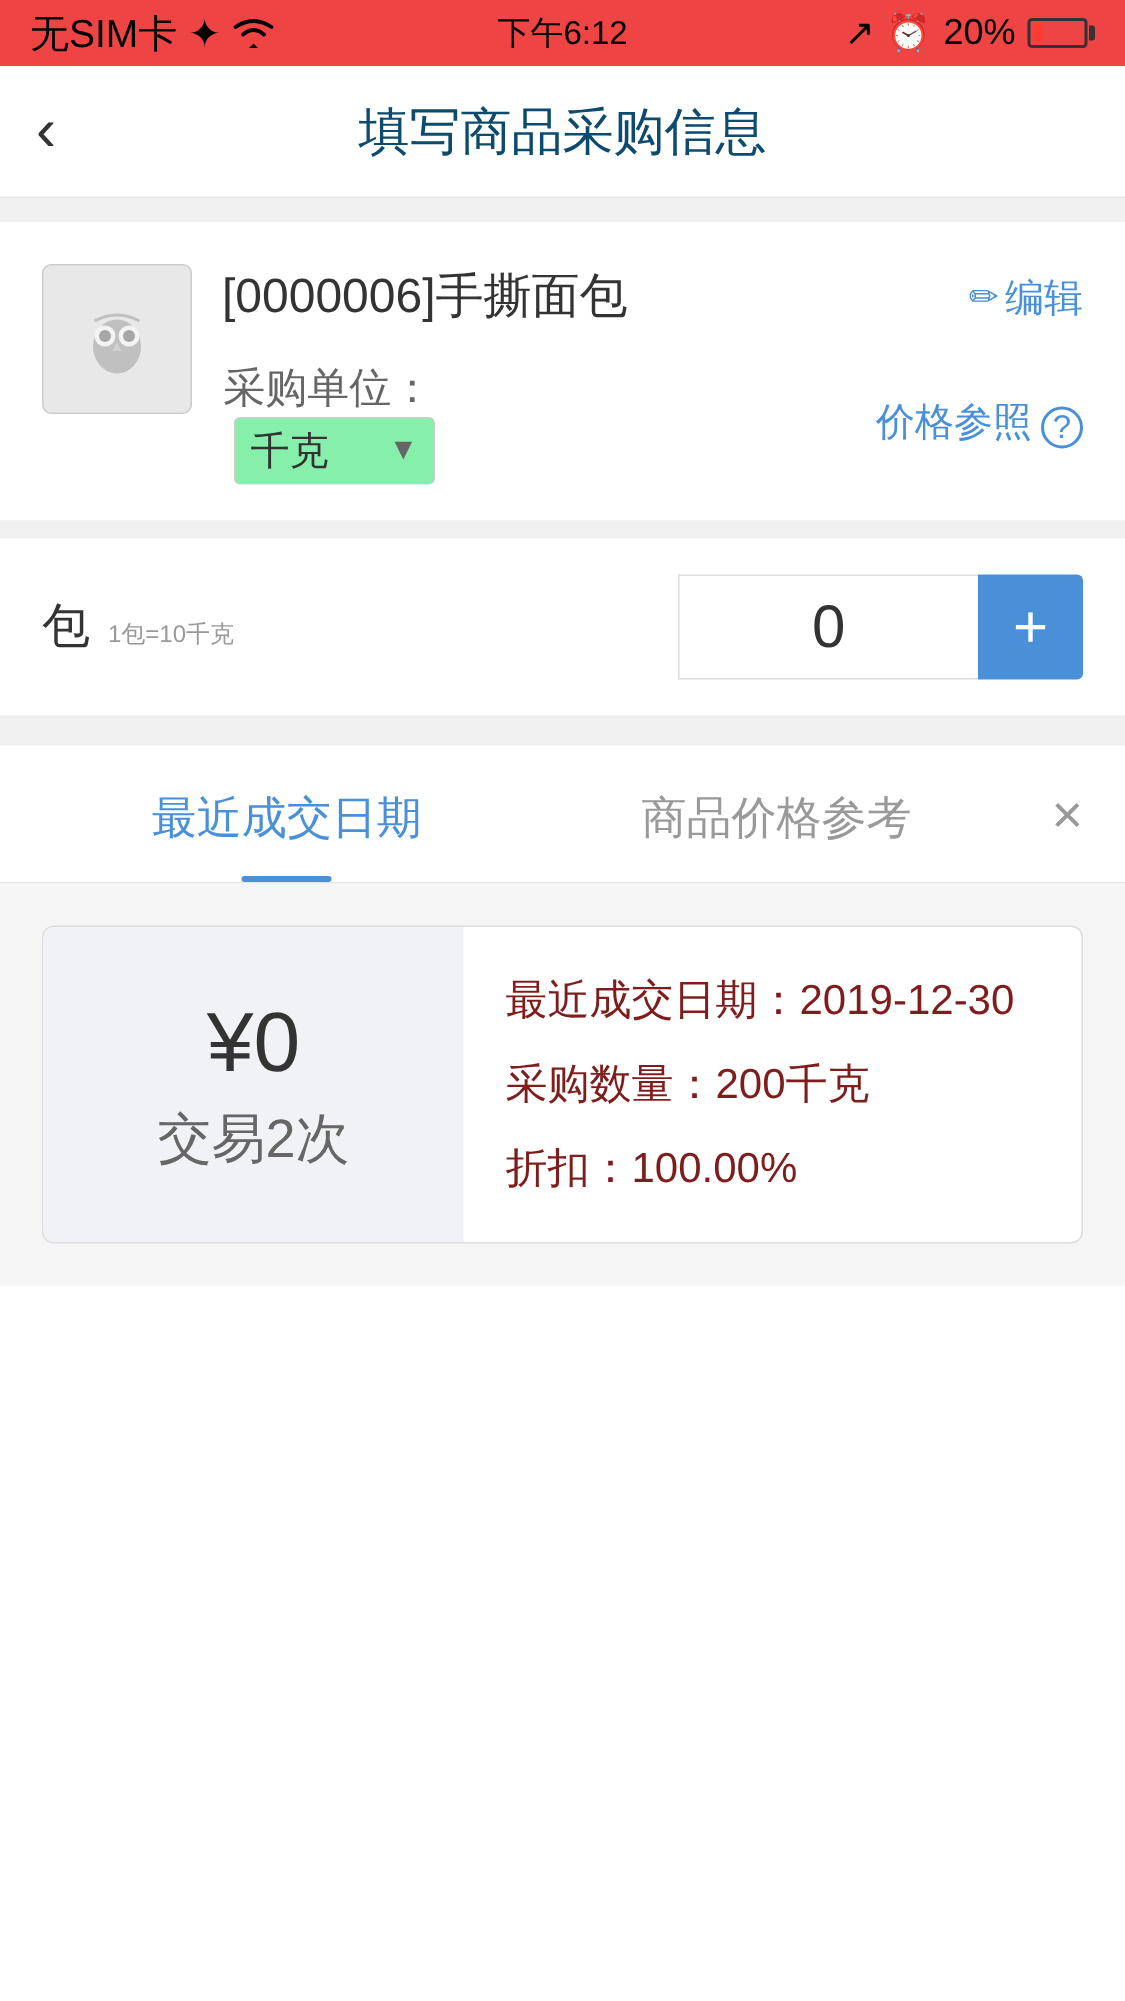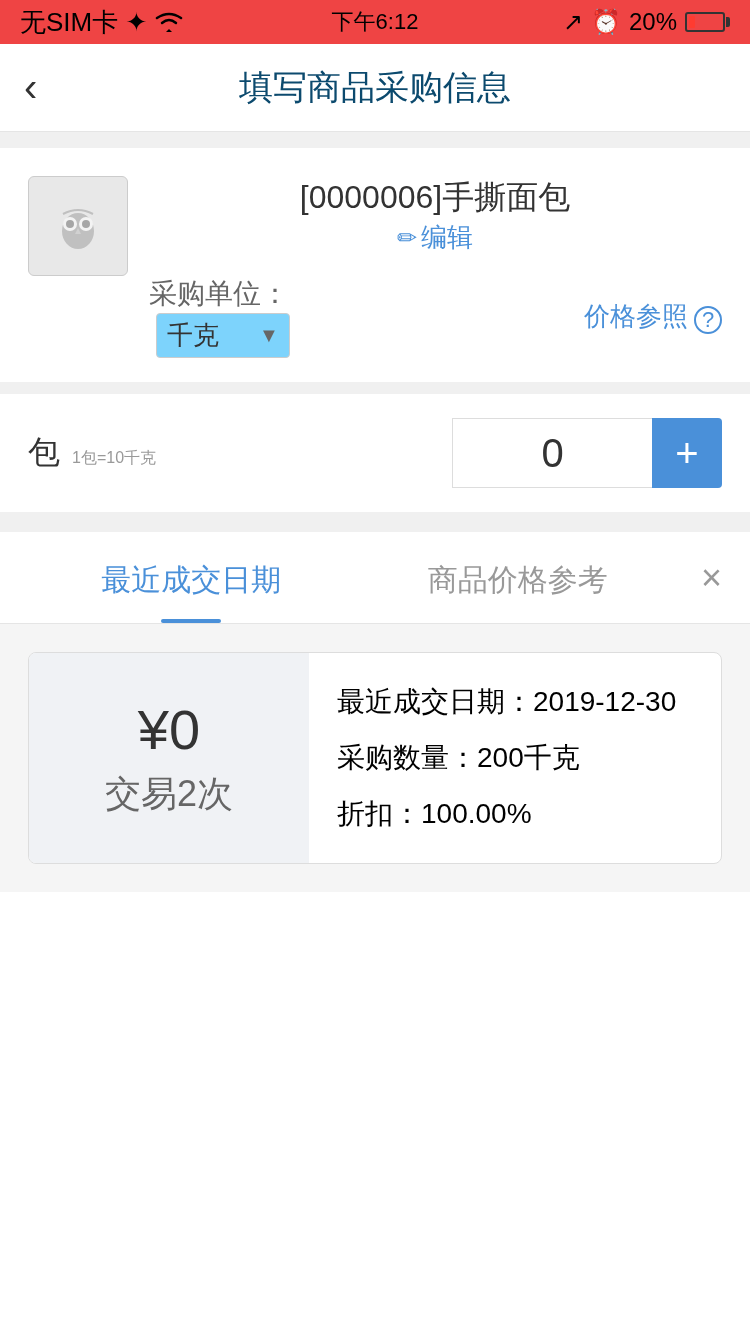--- a/index.html
+++ b/index.html
@@ -124,21 +124,20 @@
       opacity: 0.5;
     }
     .product-info {
       flex: 1;
     }
     .product-header {
       display: flex;
       align-items: center;
       justify-content: space-between;
       margin-bottom: 20px;
-      flex-direction: column;
     }
     .product-name {
       font-size: 32px;
       color: #333;
       font-weight: 400;
     }
     .edit-btn {
       font-size: 26px;
       color: #4a90d9;
       display: flex;
@@ -159,21 +158,21 @@
       color: #666;
     }
     .unit-select {
       display: inline-flex;
       align-items: center;
       border: 1px solid #ccc;
       border-radius: 4px;
       padding: 4px 10px;
       font-size: 26px;
       color: #333;
-      background: #7dd3fc;
+      background: #86efac;
       margin-left: 8px;
       cursor: pointer;
       gap: 36px;
     }
     .unit-dropdown-arrow {
       font-size: 20px;
       margin-left: 4px;
       color: #666;
     }
     .price-ref-btn {
@@ -322,21 +321,21 @@
     .price-right {
       flex: 1;
       padding: 28px 28px;
       display: flex;
       flex-direction: column;
       justify-content: center;
       gap: 14px;
     }
     .price-detail-row {
       font-size: 28px;
-      color: #000000;
+      color: #7f1d1d;
       line-height: 1.5;
     }
 
     
     .main-bg {
       background: #fff;
       flex: 1;
       min-height: 600px;
     }
   </style>

